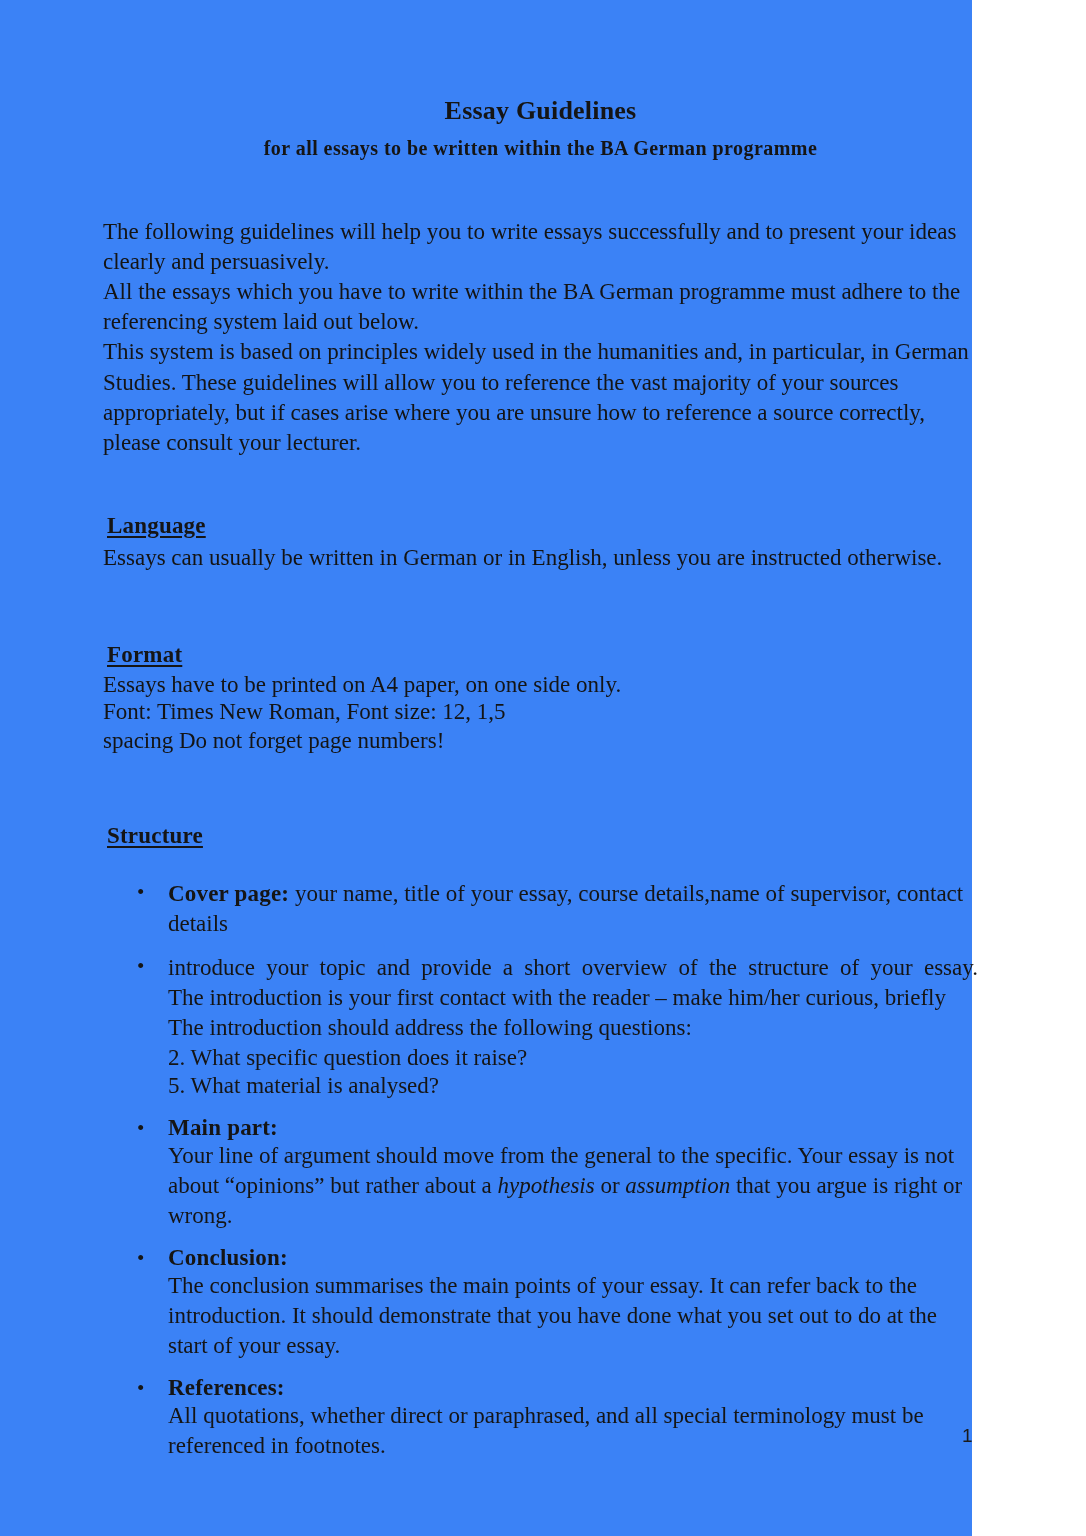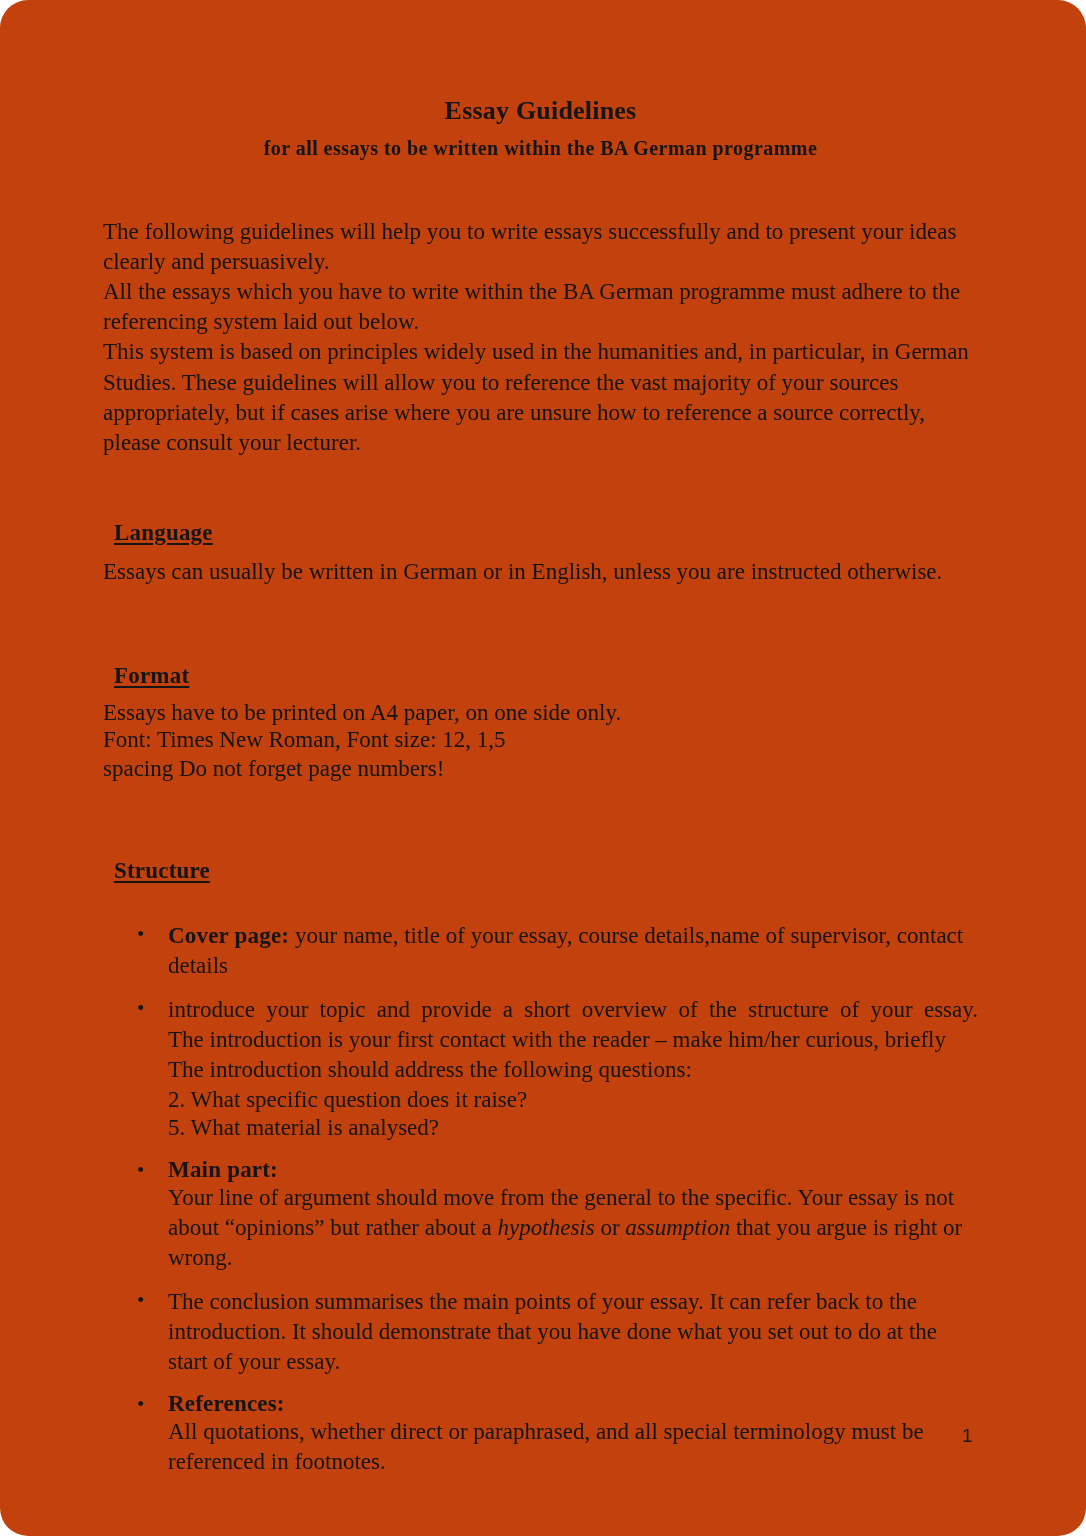--- a/index.html
+++ b/index.html
@@ -12,24 +12,23 @@
     height: 1536px;
     position: relative;
     font-family: "Liberation Serif", "DejaVu Serif", serif;
     color: #151515;
     overflow: hidden;
   }
 
   .page {
     position: absolute;
     left: 0; top: 0;
-    width: 1086px;
+    width: 972px;
     height: 1536px;
-    background: #c2410c;
-    border-radius: 28px;
+    background: #3b82f6;
   }
 
   .content {
     position: absolute;
     left: 103px;
     top: 96px;
     width: 875px;
   }
 
   
@@ -62,21 +61,21 @@
   }
   p.body.italic {
   }
 
   
   h2.section {
     font-size: 23px;
     font-weight: bold;
     text-decoration: underline;
     text-underline-offset: 3px;
-    margin: 11px;
+    margin: 4px;
     padding: 0;
     display: inline-block;
     letter-spacing: 0.2px;
   }
   .sec-language { margin-top: 51px; }
   .sec-format   { margin-top: 65px; }
   .sec-structure{ margin-top: 63px; }
 
   .after-heading { margin-top: 16px; }
   .after-heading-tight { margin-top: 14px; }
@@ -178,20 +177,21 @@
         </li>
 
         <li>
           <span class="bullet">•</span>
           <div class="li-title">Main part:</div>
           <div class="li-text"><span>Your line of argument should move from the general to the specific. Your essay is not about “opinions” but rather about a </span><em class="it">hypothesis</em><span> or </span><em class="it">assumption</em><span> that you argue is right or wrong.</span></div>
         </li>
 
         <li>
           <span class="bullet">•</span>
+          <div class="li-title">Conclusion:</div>
           <div class="li-text">The conclusion summarises the main points of your essay. It can refer back to the introduction. It should demonstrate that you have done what you set out to do at the start of your essay.</div>
         </li>
 
         <li>
           <span class="bullet">•</span>
           <div class="li-title">References:</div>
           <div class="li-text">All quotations, whether direct or paraphrased, and all special terminology must be referenced in footnotes.</div>
         </li>
 
       </ul>

